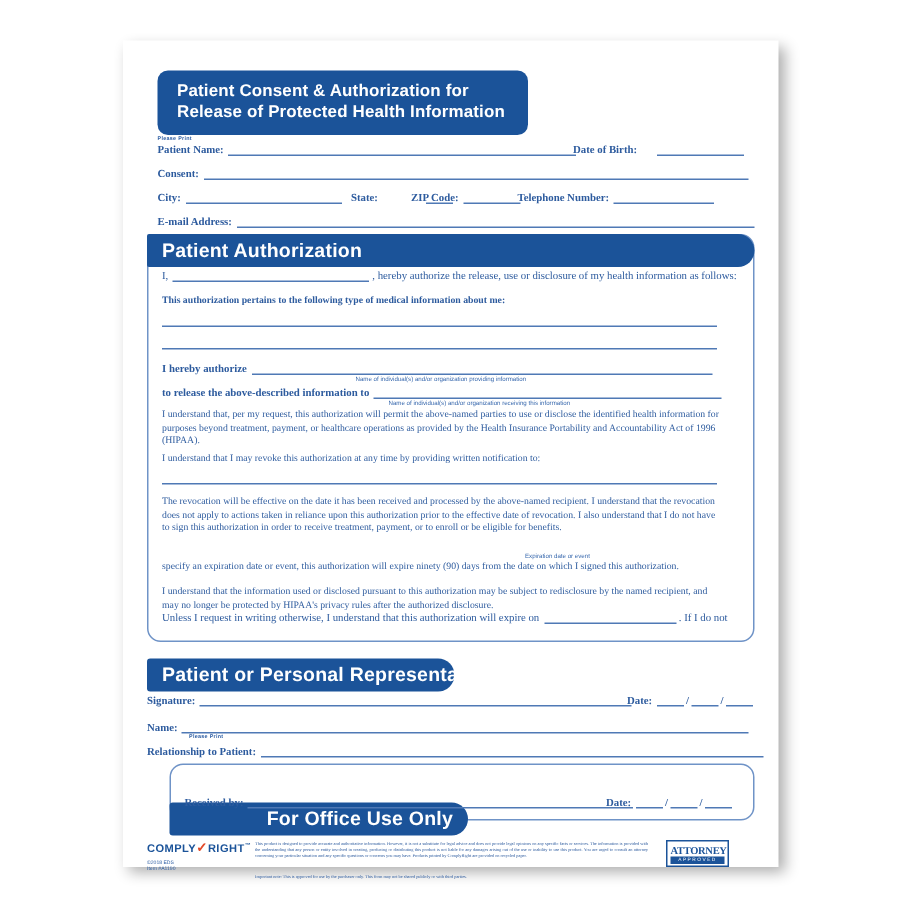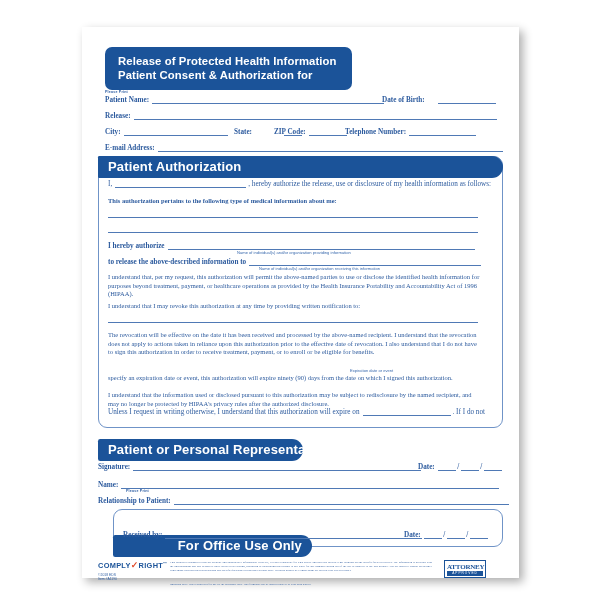--- a/index.html
+++ b/index.html
@@ -177,37 +177,37 @@
   .slashdate .seg { width: 18px; border-bottom: 0.8px solid #4f79b5; height: 7px; }
   .slashdate .sl { margin: 0 1.5px; color: #2d5b9e; }
 </style>
 </head>
 <body>
 
 <div id="stage">
   <div id="sheet">
 
     <div class="title-banner">
+      <div class="tline">Patient Consent &amp; Authorization for</div>
       <div class="tline">Release of Protected Health Information</div>
-      <div class="tline">Patient Consent &amp; Authorization for</div>
     </div>
 
     <div class="please-print" style="left:23px; top:63px;">Please Print</div>
 
     <div class="frow" style="left:23px; top:69px;">
       <span class="lbl">Patient Name:</span>
       <span class="rule" style="width:232px;"></span>
     </div>
     <div class="frow" style="left:300px; top:69px;gap:10px;">
       <span class="lbl">Date of Birth:</span>
       <span class="rule" style="width:58px;"></span>
     </div>
 
     <div class="frow" style="left:23px; top:85px;">
-      <span class="lbl">Release:</span>
+      <span class="lbl">Consent:</span>
       <span class="rule" style="width:363px;"></span>
     </div>
 
     <div class="frow" style="left:23px; top:101px;">
       <span class="lbl">City:</span>
       <span class="rule" style="width:104px;"></span>
     </div>
     <div class="frow" style="left:152px; top:101px;gap:29px;">
       <span class="lbl">State:</span>
       <span class="rule" style="width:18px;"></span>

